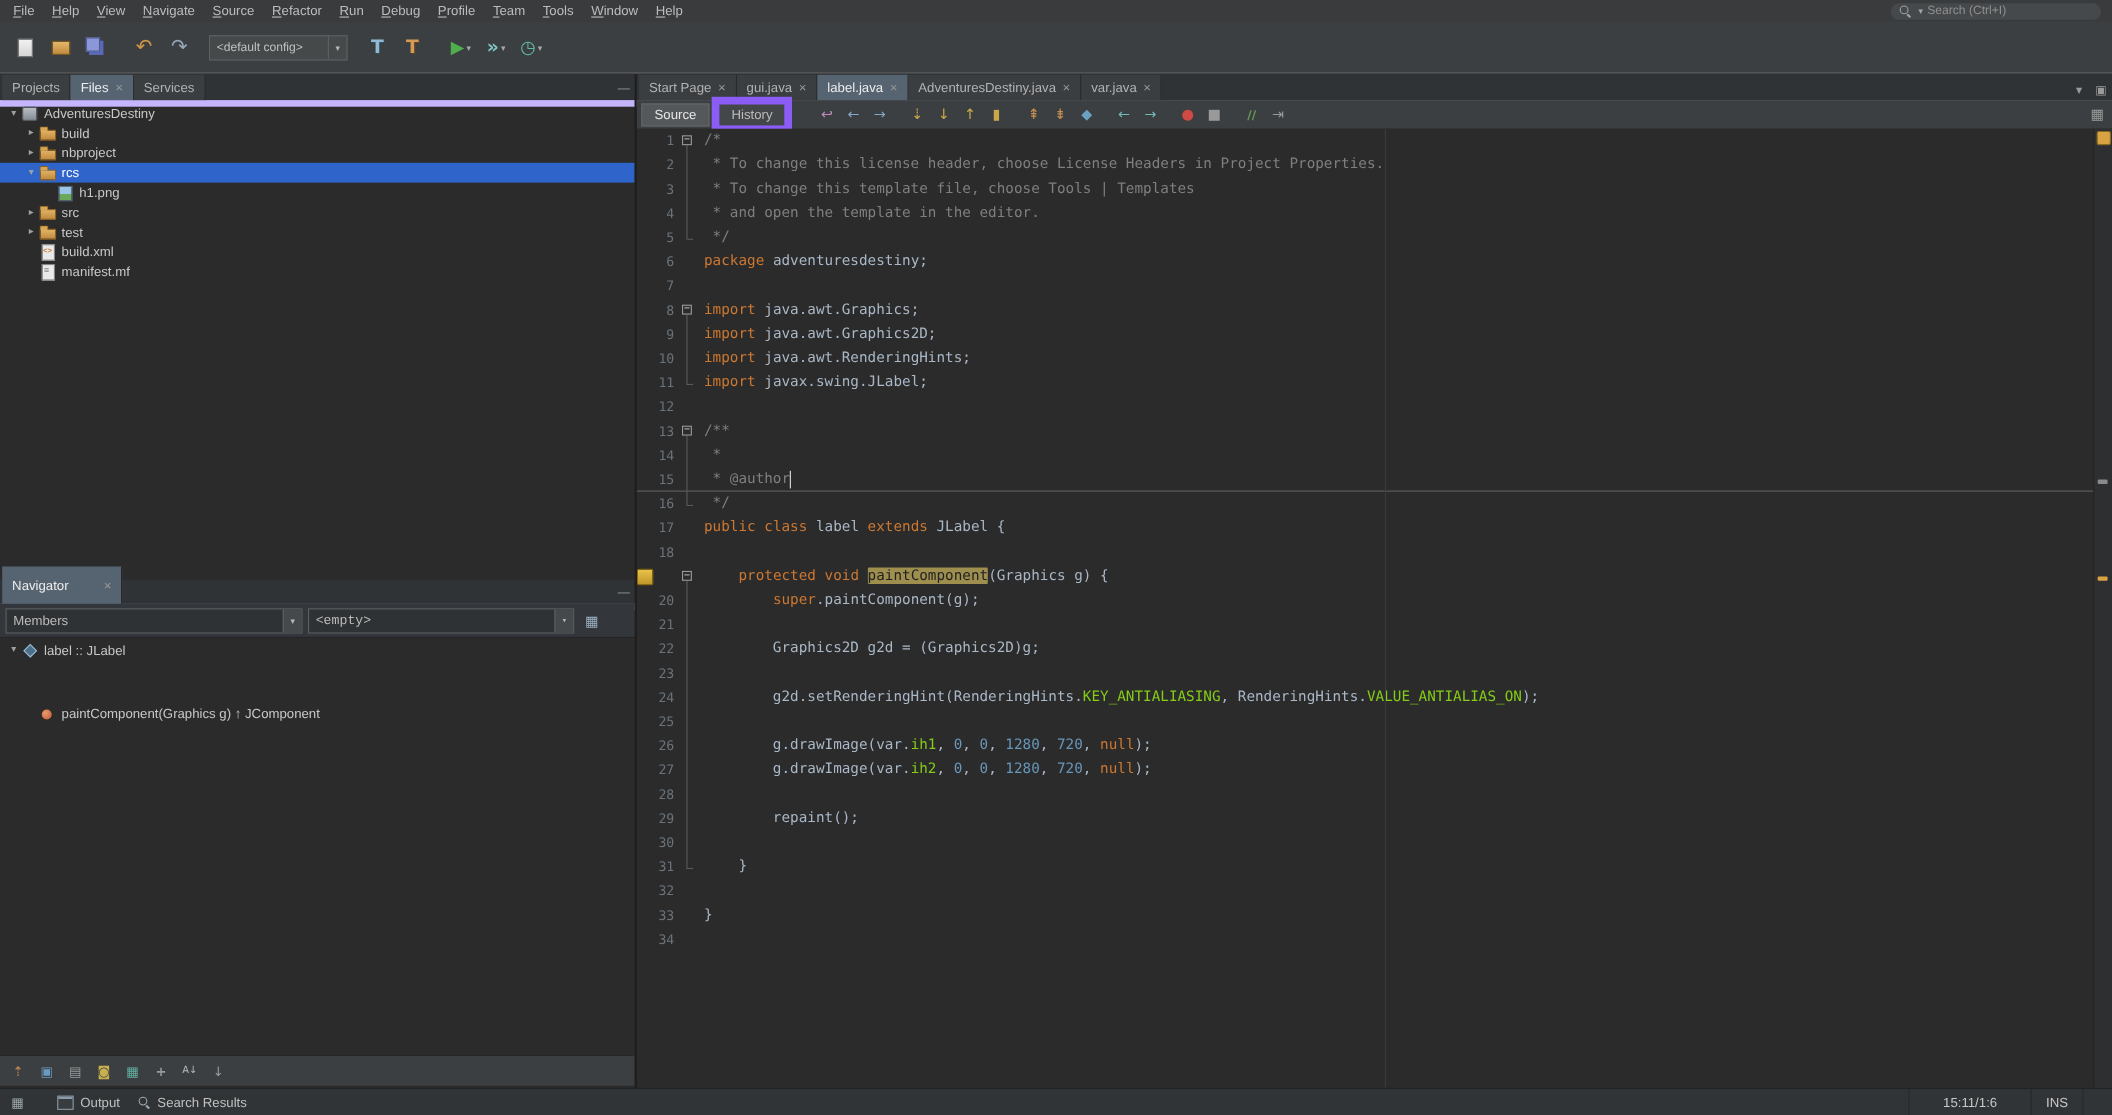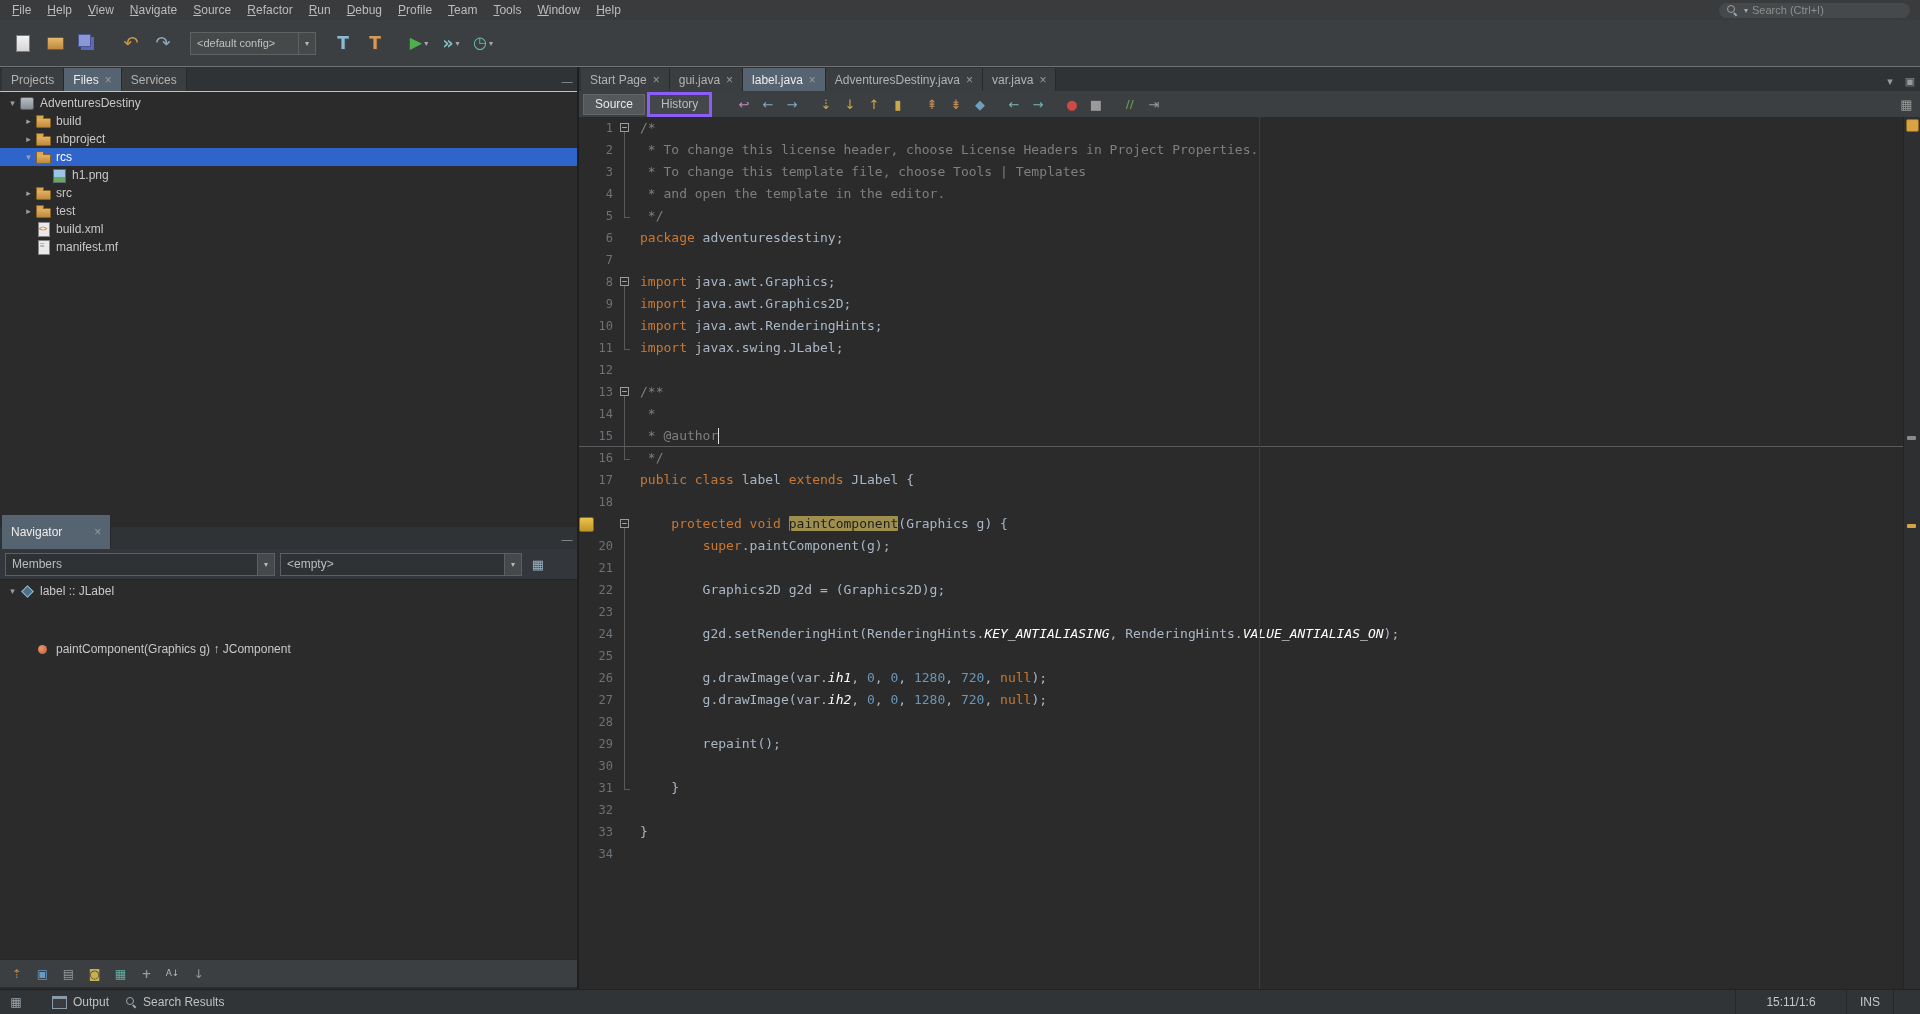--- a/index.html
+++ b/index.html
@@ -32,21 +32,21 @@
   [data-name="build-project-icon"]::before{content:"T";color:#91b9d4;font-weight:bold;font-size:17px;text-shadow:1px 1px 0 #32505f;}
   [data-name="clean-build-icon"]::before{content:"T";color:#d49a5a;font-weight:bold;font-size:17px;text-shadow:1px 1px 0 #5f4526;}
   [data-name="run-project-icon"]::before{content:"▶";color:#4faf4f;font-size:16px;}
   [data-name="debug-project-icon"]::before{content:"»";color:#7fc4c4;font-weight:bold;font-size:17px;}
   [data-name="profile-project-icon"]::before{content:"◷";color:#62b8a8;font-size:16px;}
   .config-select{display:flex;align-items:center;height:21px;width:124px;background:#45494a;border:1px solid #5e6264;margin:0 10px;}
   .config-select .val{flex:1;padding:0 6px;font-size:11px;color:#c0c0c0;white-space:nowrap;overflow:hidden;}
   .config-select .btn{width:16px;height:100%;display:flex;align-items:center;justify-content:center;border-left:1px solid #5e6264;font-size:8px;color:#b8b8b8;}
 
   
-  .tabbar{display:flex;align-items:flex-end;background:#303335;height:24px;border-bottom:1px solid #c4b5fd;}
+  .tabbar{display:flex;align-items:flex-end;background:#303335;height:24px;border-bottom:6px solid #c4b5fd;}
   .tabs{display:flex;height:100%;align-items:flex-end;padding-left:2px;}
   .tab{display:flex;align-items:center;gap:6px;padding:0 9px;height:23px;background:#3b3e40;border-right:1px solid #292929;color:#b2b2b2;font-size:12px;white-space:nowrap;}
   .tab.active{background:#566472;color:#ececec;}
   .tab .close{color:#9a9a9a;font-size:12px;line-height:1;}
   .bar-btn{margin-left:auto;width:20px;height:20px;display:flex;align-items:center;justify-content:center;color:#9a9a9a;font-size:11px;flex:none;}
   .bar-btn.inline{margin-left:0;}
 
   
   .explorer{position:absolute;top:67px;left:0;width:577px;bottom:24px;background:#2b2b2b;}
   .splitter{position:absolute;top:67px;left:577px;width:2px;bottom:24px;background:#1f1f1f;}
@@ -66,40 +66,40 @@
   [data-name="method-protected-icon"]::before{content:"";position:absolute;left:3px;top:3px;width:9px;height:9px;border-radius:50%;background:radial-gradient(circle at 35% 35%,#e89a6a,#c05a3a);}
 
   
   .nav-tabbar{position:absolute;top:460px;left:0;right:0;height:22px;}
   .nav-tabbar .tab{height:34px;gap:32px;}
   .nav-filter{position:absolute;top:482px;left:0;right:0;height:30px;background:#33363a;display:flex;align-items:center;gap:5px;padding:0 5px;border-bottom:1px solid #252525;}
   .nb-select{display:flex;align-items:center;height:21px;background:#2f3234;border:1px solid #5c6062;color:#bcbcbc;font-size:12px;}
   .nb-select .val{flex:1;padding:0 6px;white-space:nowrap;overflow:hidden;}
   .nb-select .btn{width:16px;height:100%;background:#45494b;border-left:1px solid #5c6062;display:flex;align-items:center;justify-content:center;font-size:8px;color:#b8b8b8;}
   .sel-members{width:268px;}
-  .sel-filter{width:240px;}
+  .sel-filter{width:240px;font-family:Liberation Mono, monospace;}
   .filter-btn{width:22px;height:21px;display:flex;align-items:center;justify-content:center;color:#9ab0c0;font-size:13px;}
   .nav-tree{position:absolute;top:512px;left:0;right:0;height:380px;overflow:hidden;padding-top:3px;}
   .minibar{position:absolute;top:892px;left:0;right:0;height:27px;background:#3c3f41;border-top:1px solid #262626;display:flex;align-items:center;gap:3px;padding-left:5px;}
   .mini-btn{width:23px;height:21px;display:flex;align-items:center;justify-content:center;}
   .mini-btn::before{font-size:12px;line-height:1;}
   [data-name="show-inherited-icon"]::before{content:"⇡";color:#c08a50;}
   [data-name="show-fields-icon"]::before{content:"▣";color:#6a9ac0;}
   [data-name="show-statics-icon"]::before{content:"▤";color:#9a9a9a;}
   [data-name="show-non-public-icon"]::before{content:"◙";color:#c8b050;}
   [data-name="show-fqn-icon"]::before{content:"▦";color:#62b0a0;}
   [data-name="expand-all-icon"]::before{content:"+";color:#9a9a9a;font-weight:bold;}
   [data-name="sort-alpha-icon"]::before{content:"A↓";color:#b8b8b8;font-size:9px;}
   [data-name="sort-source-icon"]::before{content:"↓";color:#9a9a9a;}
 
   
   .editor-area{position:absolute;top:67px;left:579px;right:0;bottom:24px;background:#2b2b2b;}
   .editor-tabbar{position:absolute;top:0;left:0;right:0;}
   .editor-toolbar{position:absolute;top:24px;left:0;right:0;height:26px;background:#3c3f41;border-bottom:1px solid #282828;display:flex;align-items:center;padding-left:4px;}
-  .view-btn{height:19px;padding:0 11px;display:flex;align-items:center;border:3px solid #8b5cf6;background:#44474a;color:#bcbcbc;font-size:12px;margin-right:2px;}
+  .view-btn{height:19px;padding:0 11px;display:flex;align-items:center;border:7px solid #8b5cf6;background:#44474a;color:#bcbcbc;font-size:12px;margin-right:2px;}
   .view-btn.active{background:#54585b;border:1px solid #656565;color:#e8e8e8;}
   .ed-icons{display:flex;align-items:center;margin-left:18px;gap:1px;}
   .ed-btn{width:23px;height:20px;display:flex;align-items:center;justify-content:center;}
   .ed-btn::before{font-size:13px;line-height:1;}
   .ed-sep{width:9px;height:20px;}
   [data-name="last-edit-icon"]::before{content:"↩";color:#c08ac0;}
   [data-name="back-icon"]::before{content:"←";color:#86a8c8;}
   [data-name="forward-icon"]::before{content:"→";color:#86a8c8;}
   [data-name="find-selection-icon"]::before{content:"⇣";color:#caa84a;}
   [data-name="find-next-icon"]::before{content:"↓";color:#caa84a;}
@@ -128,21 +128,21 @@
   .fold-box{position:absolute;left:2px;top:6px;width:9px;height:9px;box-sizing:border-box;border:1px solid #9a9a9a;background:#2b2b2b;color:#cccccc;font-size:9px;line-height:7px;text-align:center;z-index:2;}
   .fold-start::before{content:"";position:absolute;left:6px;top:15px;bottom:0;width:1px;background:#5a5a5a;}
   .fold-mid::before{content:"";position:absolute;left:6px;top:0;bottom:0;width:1px;background:#5a5a5a;}
   .fold-end::before{content:"";position:absolute;left:6px;top:0;height:12px;width:1px;background:#5a5a5a;}
   .fold-end::after{content:"";position:absolute;left:6px;top:12px;width:6px;height:1px;background:#5a5a5a;}
   .code-text{flex:1;padding-left:8px;color:#a9b7c6;position:relative;}
   .tok-c{color:#7f7f7f;}
   .tok-k{color:#cc7832;}
   .tok-p{color:#a9b7c6;}
   .tok-n{color:#6897bb;}
-  .tok-f{color:#ffffff;font-style:italic;}
+  .tok-f{color:#84cc16;}
   .tok-h{background:#9e8f4e;color:#222222;border-radius:1px;}
   .caret{position:absolute;left:calc(8px + 10ch);top:3px;width:1px;height:16px;background:#e2e2e2;}
 
   .error-stripe{position:absolute;top:50px;right:0;bottom:0;width:16px;background:#2e2f31;border-left:1px solid #242424;}
   .stripe-status{position:absolute;top:2px;left:2px;width:11px;height:11px;background:#d9a343;border:1px solid #8a6a20;border-radius:2px;}
   .stripe-mark{position:absolute;left:3px;width:9px;height:4px;border-radius:1px;}
 
   
   .statusbar{position:absolute;left:0;right:0;bottom:0;height:24px;background:#313436;border-top:1px solid #222;display:flex;align-items:center;padding-left:6px;}
   .status-iconified{width:20px;height:18px;display:flex;align-items:center;justify-content:center;}

